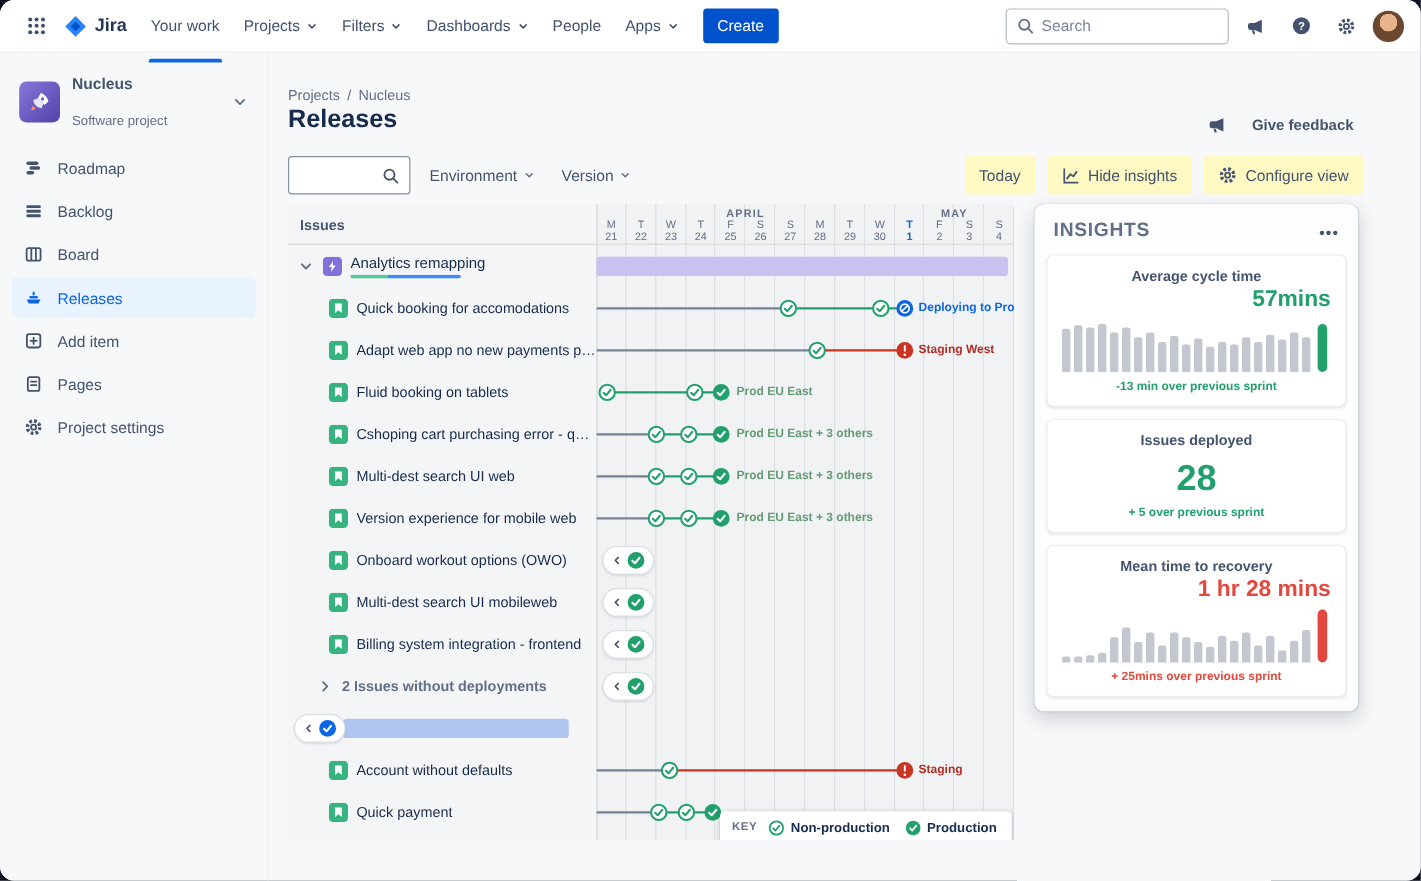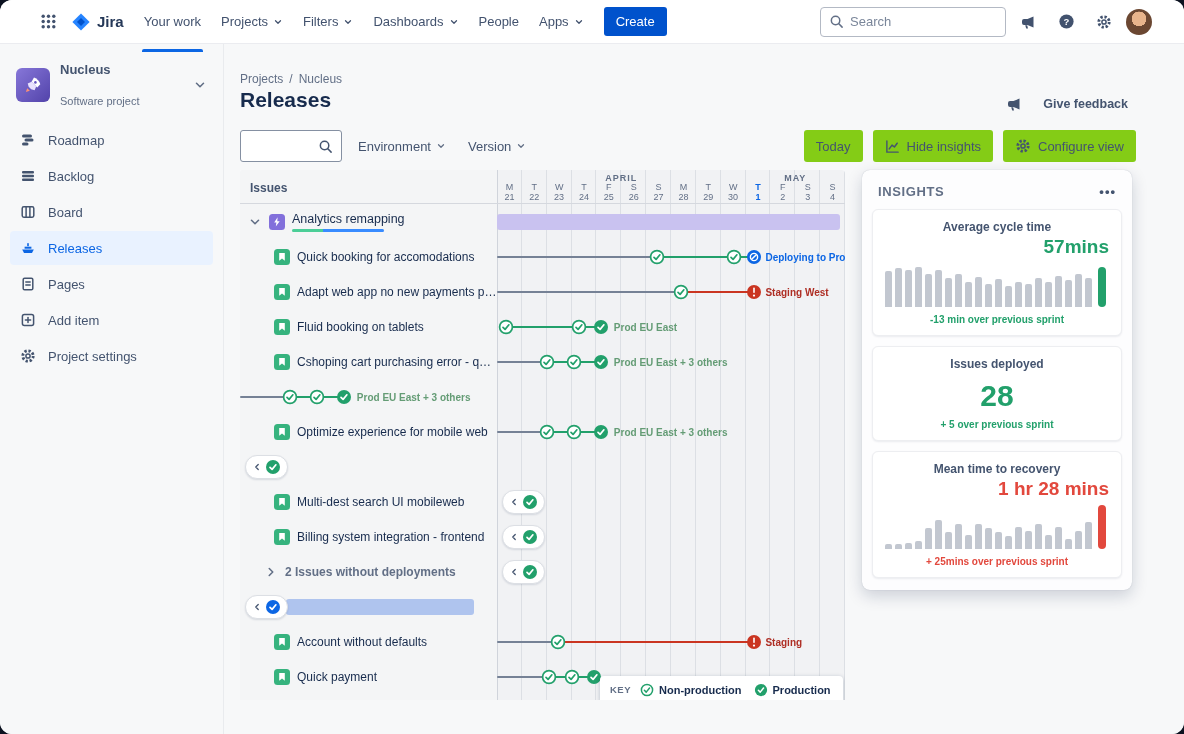--- a/index.html
+++ b/index.html
@@ -1,21 +1,21 @@
 <!DOCTYPE html>
 <html><head>
 <meta charset="utf-8">
 <style>
 *{margin:0;padding:0;box-sizing:border-box}
 html,body{width:1184px;height:734px}
 body{background:#0c1220;font-family:"Liberation Sans","DejaVu Sans",sans-serif;overflow:hidden;position:relative}
 .app{position:absolute;inset:0;background:#F7F8F9;border-radius:12px;overflow:hidden}
 
 
-.topnav{position:absolute;top:0;left:0;right:0;height:44px;background:#fff;border-bottom:1px solid #EBECF0;display:flex;align-items:center;padding:0 32px;gap:2px;z-index:9}
+.topnav{position:absolute;top:0;left:0;right:0;height:44px;background:#fff;border-bottom:1px solid #EBECF0;display:flex;align-items:center;padding:0 14px;gap:2px;z-index:9}
 .icbtn{width:32px;height:32px;border:none;background:none;display:flex;align-items:center;justify-content:center;color:#42526E;cursor:pointer;border-radius:4px}
 .logo{display:flex;align-items:center;gap:5px;padding:0 8px 0 4px;cursor:pointer}
 .logo span{font-size:15px;font-weight:700;color:#253858}
 .nav-item{height:60px;display:flex;align-items:center;gap:5px;padding:0 10px;border:none;background:none;font-size:13px;font-weight:500;color:#42526E;cursor:pointer;position:relative;font-family:inherit}
 .nav-item.active::after{content:"";position:absolute;left:8px;right:8px;bottom:0;height:3px;background:#0C66E4;border-radius:2px 2px 0 0}
 .create-btn{margin-left:8px;background:#0052CC;color:#fff;border:none;border-radius:3px;font-size:13px;font-weight:500;padding:7px 12px;cursor:pointer;font-family:inherit}
 .nav-right{margin-left:auto;display:flex;align-items:center;gap:6px}
 .gsearch{width:186px;height:30px;border:1px solid #B3B9C4;border-radius:4px;display:flex;align-items:center;gap:6px;padding:0 8px;background:#fff}
 .gsearch input{border:none;outline:none;background:transparent;font-size:13px;color:#172B4D;flex:1;min-width:0;font-family:inherit}
 .gsearch input::placeholder{color:#7A869A}
@@ -36,21 +36,21 @@
 .main{position:absolute;top:44px;left:224px;right:0;bottom:0;background:#F7F8F9}
 .breadcrumb{position:absolute;left:16px;top:28px;font-size:12px;color:#626F86;display:flex;gap:6px}
 .breadcrumb span{cursor:pointer}
 .page-title{position:absolute;left:16px;top:44px;font-size:21px;font-weight:600;color:#172B4D}
 .feedback{position:absolute;right:56px;top:52px;display:flex;align-items:center;gap:21px;border:none;background:none;font-size:12.5px;font-weight:600;color:#44546F;cursor:pointer;font-family:inherit}
 .toolbar{position:absolute;left:16px;top:86px;right:48px;display:flex;align-items:center;gap:10px}
 .fsearch{width:102px;height:32px;border:1.5px solid #8590A2;border-radius:3px;background:#fff;display:flex;align-items:center;padding:0 8px;gap:4px}
 .fsearch input{border:none;outline:none;background:transparent;flex:1;min-width:0;font-size:13px;font-family:inherit}
 .dd-btn{display:flex;align-items:center;gap:5px;border:none;background:none;font-size:13px;font-weight:500;color:#44546F;cursor:pointer;padding:6px 6px;font-family:inherit}
 .tb-right{margin-left:auto;display:flex;align-items:center;gap:10px}
-.subtle-btn{display:flex;align-items:center;gap:7px;background:#84cc16;border:none;border-radius:3px;height:32px;padding:0 12px;font-size:13px;font-weight:500;color:#44546F;cursor:pointer;font-family:inherit}
+.subtle-btn{display:flex;align-items:center;gap:7px;background:#fef9c3;border:none;border-radius:3px;height:32px;padding:0 12px;font-size:13px;font-weight:500;color:#44546F;cursor:pointer;font-family:inherit}
 
 
 .timeline{position:absolute;left:16px;top:126px;width:605px;height:530px;background:#F1F2F4;overflow:hidden;border-radius:4px 4px 0 0}
 .names-bg{position:absolute;left:0;top:0;bottom:0;width:257px;background:#F4F5F6}
 .names-sep{position:absolute;left:257px;top:0;bottom:0;border-left:1px solid #D0D4DB}
 .gcol{position:absolute;top:0;bottom:0;border-right:1px solid #DCDFE4}
 .t-header{position:absolute;left:0;top:0;width:100%;height:34px;border-bottom:1px solid #D5D8DE;z-index:2}
 .issues-h{position:absolute;left:10px;top:11px;font-size:12px;font-weight:600;color:#44546F}
 .month{position:absolute;top:3px;text-align:center;font-size:9px;font-weight:700;letter-spacing:1px;color:#626F86}
 .dayhead{position:absolute;top:12px;height:20px;display:flex;flex-direction:column;align-items:center;justify-content:flex-end;font-size:9px;color:#626F86;line-height:10px}
@@ -82,21 +82,21 @@
 
 
 .keybox{position:absolute;left:360px;top:506px;width:243px;height:27px;background:#fff;border-radius:4px;box-shadow:0 1px 4px rgba(9,30,66,.25);display:flex;align-items:center;gap:9px;padding:0 10px;z-index:4}
 .keylabel{font-size:9.5px;font-weight:700;color:#626F86;letter-spacing:.5px}
 .key-item{display:flex;align-items:center;gap:5px;font-size:11px;font-weight:600;color:#172B4D;white-space:nowrap}
 .key-item .marker{width:14px;height:14px}
 
 
 .insights{position:absolute;left:638px;top:126px;width:270px;background:#FDFDFE;border-radius:8px;box-shadow:0 6px 16px rgba(9,30,66,.18),0 0 1px rgba(9,30,66,.25);padding:10px;z-index:6}
 .ins-head{display:flex;align-items:center;justify-content:space-between;padding:4px 6px 10px}
-.ins-title{font-size:13px;font-weight:700;color:#626F86;letter-spacing:.6px}
+.ins-title{font-size:16px;font-weight:700;color:#626F86;letter-spacing:.6px}
 .more-btn{border:none;background:none;color:#44546F;font-size:13px;font-weight:700;cursor:pointer;letter-spacing:1px;font-family:inherit}
 .icard{border:1px solid #EDEEF1;border-radius:6px;box-shadow:0 1px 2px rgba(9,30,66,.08);padding:10px 12px 8px;margin-bottom:10px;background:#fff}
 .icard:last-child{margin-bottom:2px}
 .ictitle{text-align:center;font-size:12px;font-weight:700;color:#44546F;margin-bottom:2px}
 .icvalue{text-align:right;font-size:19px;font-weight:800}
 .icvalue.center{text-align:center;font-size:30px;margin:8px 0 6px}
 .bars{height:46px;display:flex;align-items:flex-end;gap:3px;margin:3px 0 7px}
 .bar{width:7px;background:#C2C7D0;border-radius:2px 2px 0 0}
 .bar.hl{width:8px;border-radius:4px;margin-left:3px}
 .icdelta{text-align:center;font-size:10px;font-weight:600;padding-bottom:2px}
@@ -275,36 +275,36 @@
                 <rect x="4.6" y="6.7" width="6.8" height="2"></rect>
                 <rect x="7.2" y="3.2" width="1.6" height="3"></rect>
               </g>
             </svg>
           </span>
           <span>Releases</span>
         </button>
         <button class="side-item">
           <span class="ic ">
             <svg width="16" height="16" viewBox="0 0 16 16">
+              <rect x="2.4" y="2.4" width="11.2" height="11.2" rx="2" fill="none" stroke="currentColor" stroke-width="1.5"></rect>
+              <line x1="8" y1="5.4" x2="8" y2="10.6" stroke="currentColor" stroke-width="1.5" stroke-linecap="round"></line>
+              <line x1="5.4" y1="8" x2="10.6" y2="8" stroke="currentColor" stroke-width="1.5" stroke-linecap="round"></line>
+            </svg>
+          </span>
+          <span>Add item</span>
+        </button>
+        <button class="side-item">
+          <span class="ic ">
+            <svg width="16" height="16" viewBox="0 0 16 16">
               <rect x="3.2" y="2.2" width="9.6" height="11.6" rx="1.4" fill="none" stroke="currentColor" stroke-width="1.5"></rect>
               <line x1="5.8" y1="6" x2="10.2" y2="6" stroke="currentColor" stroke-width="1.4" stroke-linecap="round"></line>
               <line x1="5.8" y1="9" x2="10.2" y2="9" stroke="currentColor" stroke-width="1.4" stroke-linecap="round"></line>
             </svg>
           </span>
           <span>Pages</span>
-        </button>
-        <button class="side-item">
-          <span class="ic ">
-            <svg width="16" height="16" viewBox="0 0 16 16">
-              <rect x="2.4" y="2.4" width="11.2" height="11.2" rx="2" fill="none" stroke="currentColor" stroke-width="1.5"></rect>
-              <line x1="8" y1="5.4" x2="8" y2="10.6" stroke="currentColor" stroke-width="1.5" stroke-linecap="round"></line>
-              <line x1="5.4" y1="8" x2="10.6" y2="8" stroke="currentColor" stroke-width="1.5" stroke-linecap="round"></line>
-            </svg>
-          </span>
-          <span>Add item</span>
         </button>
         <button class="side-item">
           <span class="ic ">
             <svg width="16" height="16" viewBox="0 0 16 16">
               <circle cx="8" cy="8" r="5.2" fill="none" stroke="currentColor" stroke-width="2.8" stroke-dasharray="2.3 1.75"></circle>
               <circle cx="8" cy="8" r="2.1" fill="none" stroke="currentColor" stroke-width="1.5"></circle>
             </svg>
           </span>
           <span>Project settings</span>
         </button>
@@ -618,20 +618,31 @@
               <span class="marker" style="left: 96.4px;">
                 <svg viewBox="0 0 16 16">
                   <circle cx="8" cy="8" r="7" fill="#22A06B"></circle>
                   <path d="M5 8.3l2.1 2.1 3.8-4.6" fill="none" stroke="#fff" stroke-width="1.7" stroke-linecap="round" stroke-linejoin="round"></path>
                 </svg>
               </span>
               <span class="tlabel" style="left: 116.829px; color: rgb(100, 156, 117);">Prod EU East + 3 others</span>
             </div>
           </div>
           <div class="t-row">
+            <div class="name-cell story">
+              <span class="ic typeic">
+                <svg width="16" height="16" viewBox="0 0 16 16">
+                  <rect width="16" height="16" rx="3.5" fill="#36B37E"></rect>
+                  <path d="M5.2 4h5.6v7.8L8 9.6l-2.8 2.2z" fill="#fff"></path>
+                </svg>
+              </span>
+              <div class="lw">
+                <span class="rlabel">Multi-dest search UI web</span>
+              </div>
+            </div>
             <div class="track-cell">
               <div class="seg" style="left: 0px; width: 49.7143px; background: rgb(117, 129, 149);"></div>
               <div class="seg" style="left: 49.7143px; width: 54.6857px; background: rgb(34, 160, 107);"></div>
               <span class="marker" style="left: 41.7143px;">
                 <svg viewBox="0 0 16 16">
                   <circle cx="8" cy="8" r="6.4" fill="#FFFFFF" stroke="#22A06B" stroke-width="1.7"></circle>
                   <path d="M5 8.3l2.1 2.1 3.8-4.6" fill="none" stroke="#22A06B" stroke-width="1.7" stroke-linecap="round" stroke-linejoin="round"></path>
                 </svg>
               </span>
               <span class="marker" style="left: 69.0571px;">
@@ -651,21 +662,21 @@
           </div>
           <div class="t-row">
             <div class="name-cell story">
               <span class="ic typeic">
                 <svg width="16" height="16" viewBox="0 0 16 16">
                   <rect width="16" height="16" rx="3.5" fill="#36B37E"></rect>
                   <path d="M5.2 4h5.6v7.8L8 9.6l-2.8 2.2z" fill="#fff"></path>
                 </svg>
               </span>
               <div class="lw">
-                <span class="rlabel">Optimize experience for mobile web</span>
+                <span class="rlabel">Version experience for mobile web</span>
               </div>
             </div>
             <div class="track-cell">
               <div class="seg" style="left: 0px; width: 49.7143px; background: rgb(117, 129, 149);"></div>
               <div class="seg" style="left: 49.7143px; width: 54.6857px; background: rgb(34, 160, 107);"></div>
               <span class="marker" style="left: 41.7143px;">
                 <svg viewBox="0 0 16 16">
                   <circle cx="8" cy="8" r="6.4" fill="#FFFFFF" stroke="#22A06B" stroke-width="1.7"></circle>
                   <path d="M5 8.3l2.1 2.1 3.8-4.6" fill="none" stroke="#22A06B" stroke-width="1.7" stroke-linecap="round" stroke-linejoin="round"></path>
                 </svg>
@@ -679,20 +690,31 @@
               <span class="marker" style="left: 96.4px;">
                 <svg viewBox="0 0 16 16">
                   <circle cx="8" cy="8" r="7" fill="#22A06B"></circle>
                   <path d="M5 8.3l2.1 2.1 3.8-4.6" fill="none" stroke="#fff" stroke-width="1.7" stroke-linecap="round" stroke-linejoin="round"></path>
                 </svg>
               </span>
               <span class="tlabel" style="left: 116.829px; color: rgb(100, 156, 117);">Prod EU East + 3 others</span>
             </div>
           </div>
           <div class="t-row">
+            <div class="name-cell story">
+              <span class="ic typeic">
+                <svg width="16" height="16" viewBox="0 0 16 16">
+                  <rect width="16" height="16" rx="3.5" fill="#36B37E"></rect>
+                  <path d="M5.2 4h5.6v7.8L8 9.6l-2.8 2.2z" fill="#fff"></path>
+                </svg>
+              </span>
+              <div class="lw">
+                <span class="rlabel">Onboard workout options (OWO)</span>
+              </div>
+            </div>
             <div class="track-cell">
               <div class="pill" style="left: 4.97143px;">
                 <span class="chev-ic">
                   <svg width="10" height="10" viewBox="0 0 16 16">
                     <path d="M10 4L6 8l4 4" fill="none" stroke="currentColor" stroke-width="2" stroke-linecap="round" stroke-linejoin="round"></path>
                   </svg>
                 </span>
                 <span class="marker">
                   <svg viewBox="0 0 16 16">
                     <circle cx="8" cy="8" r="7" fill="#22A06B"></circle>

